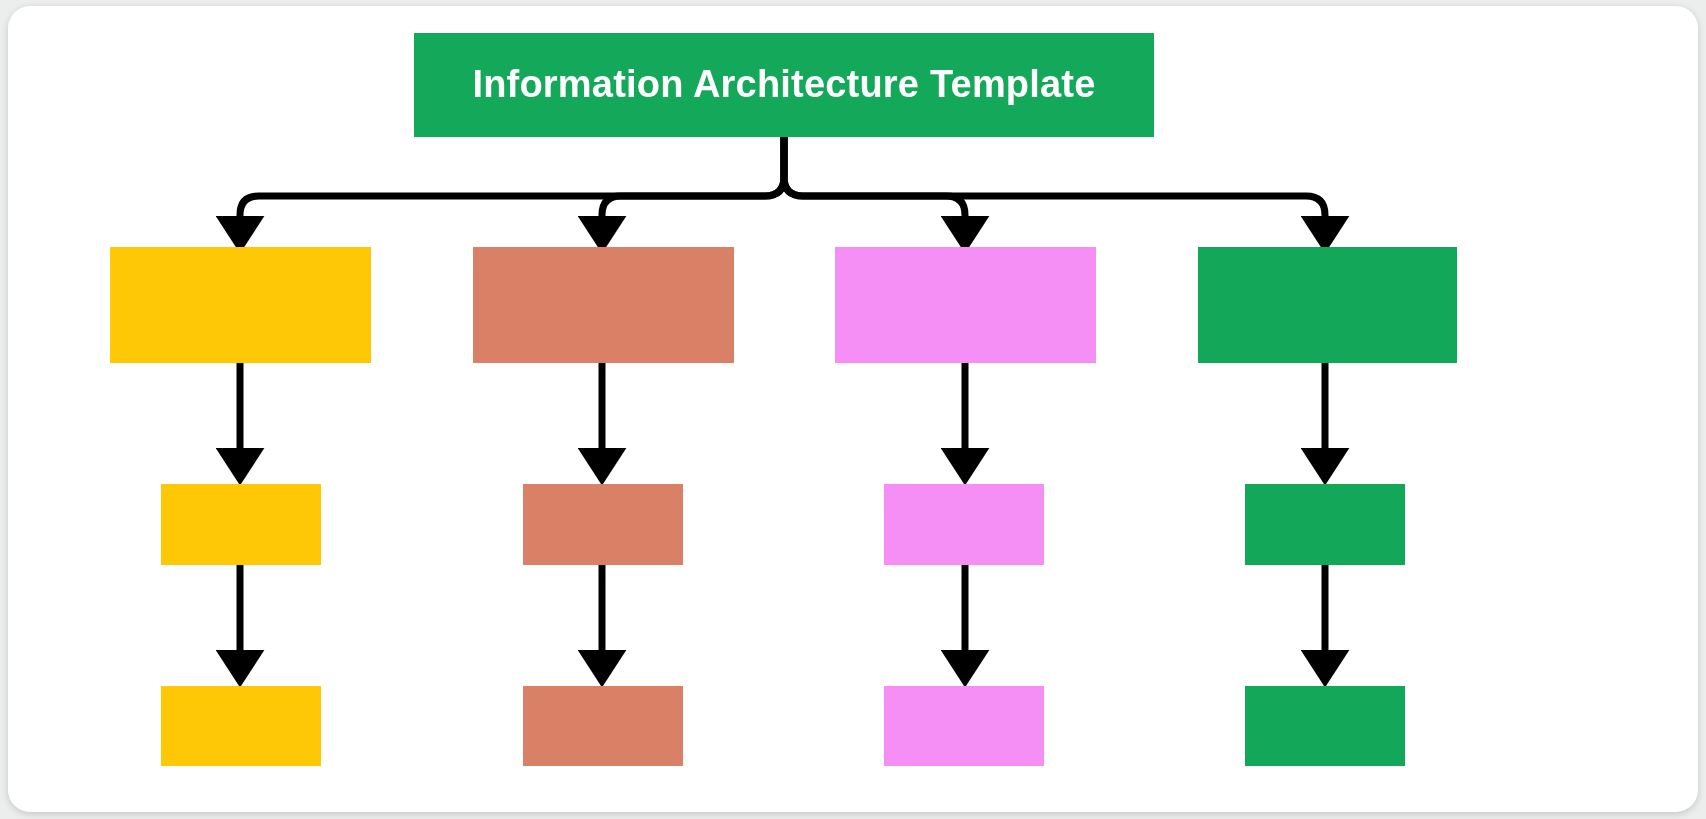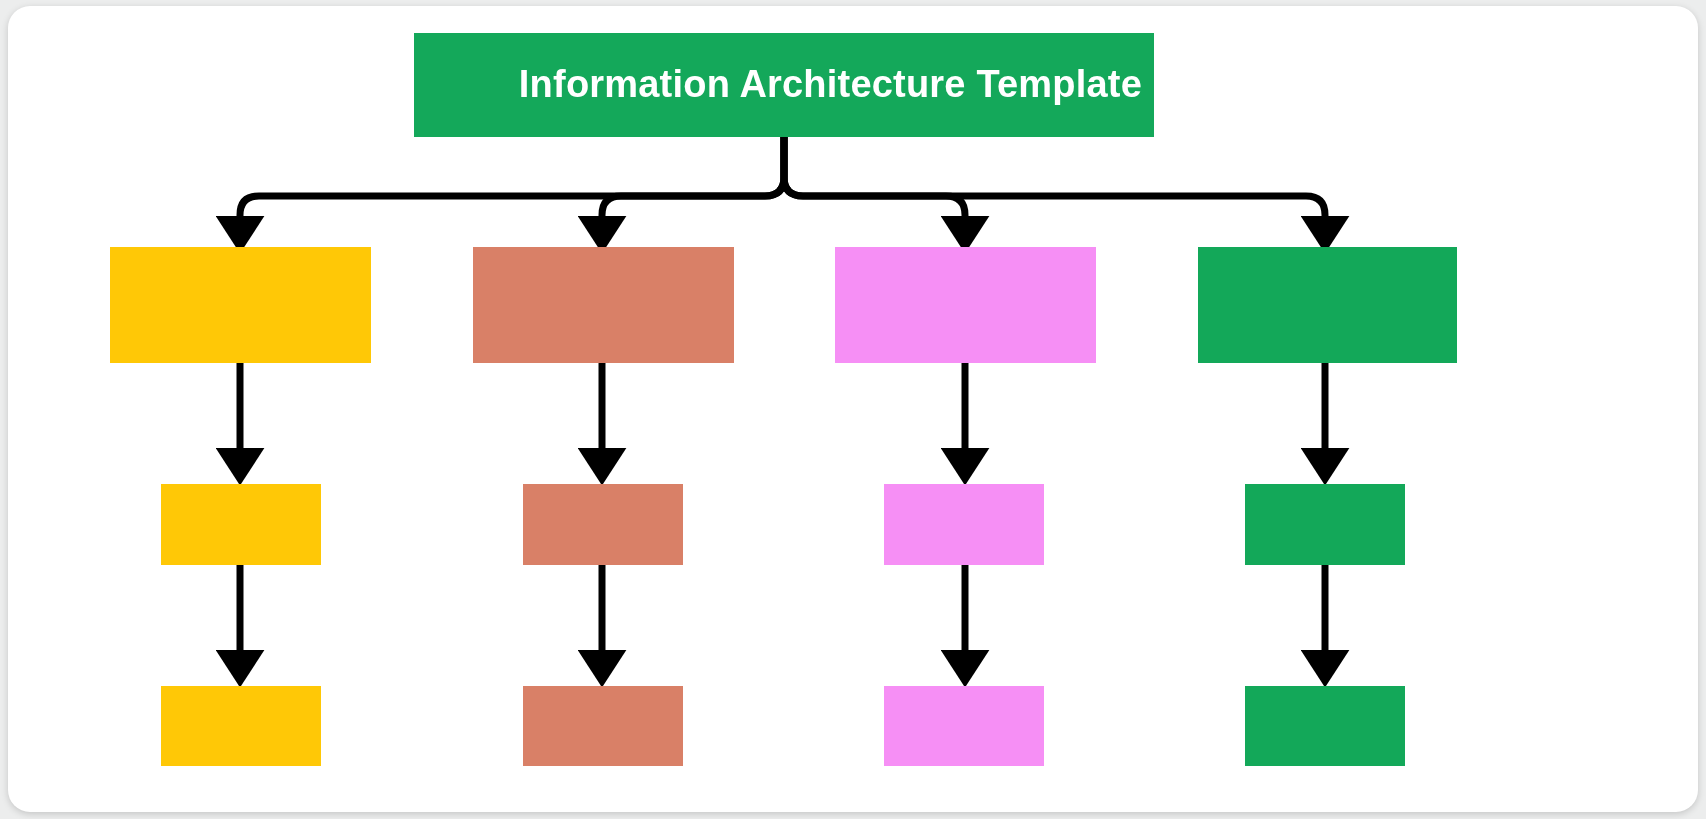--- a/index.html
+++ b/index.html
@@ -29,21 +29,21 @@
     left: 0;
     top: 0;
     width: 1690px;
     height: 806px;
   }
   .node {
     position: absolute;
     box-sizing: border-box;
     display: flex;
     align-items: center;
-    justify-content: flex-end;
+    justify-content: center;
     text-align: center;
   }
   .node-label {
     font-weight: bold;
     color: #ffffff;
     letter-spacing: 0.2px;
     line-height: 1.15;
     padding: 0 12px;
     white-space: pre-wrap;
   }

